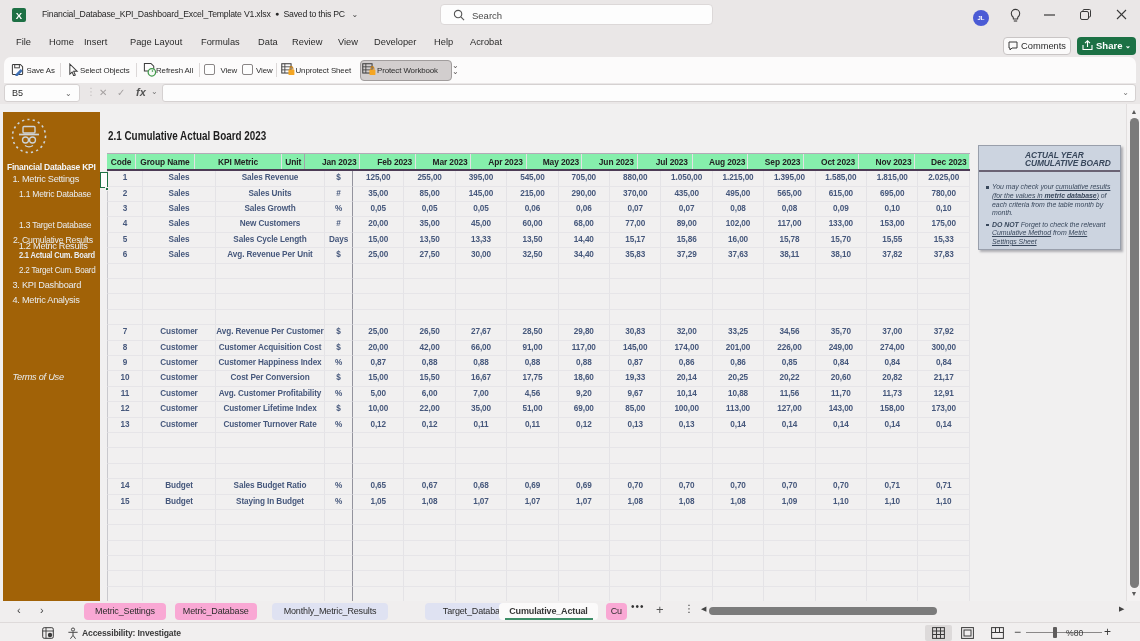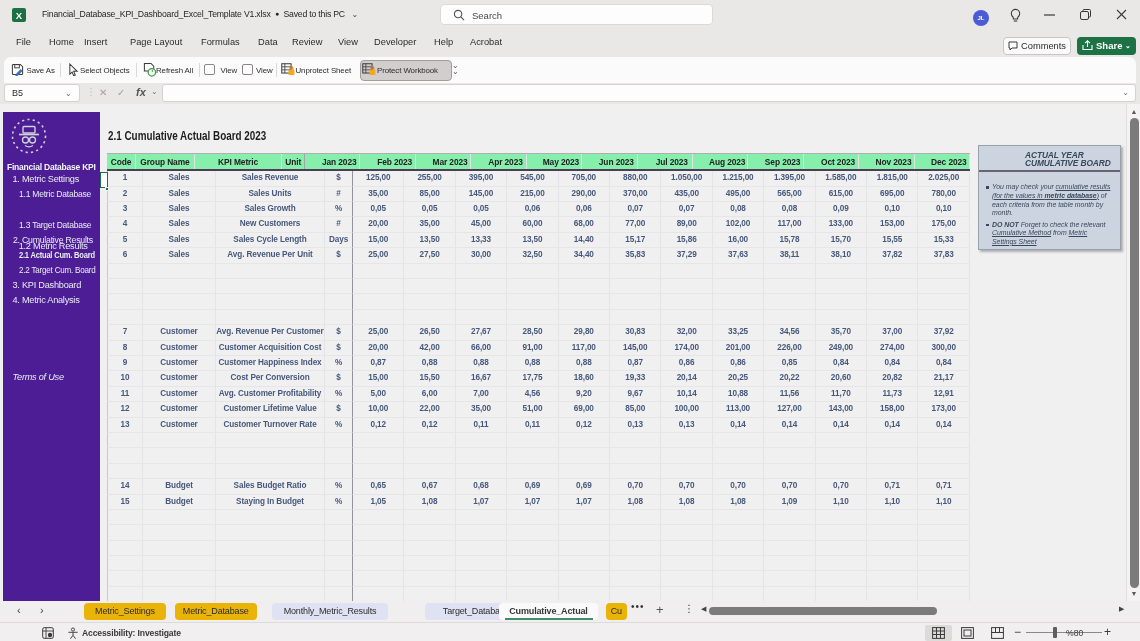--- a/index.html
+++ b/index.html
@@ -21,21 +21,21 @@
 .tbsep{position:absolute;top:6px;width:1px;height:14px;background:#dcd8d8;}
 #protectbtn{position:absolute;left:356px;top:2.5px;width:92px;height:21px;background:#d2cece;border:1px solid #a19d9d;border-radius:4px;}
 .cbx{position:absolute;top:7px;width:11px;height:11px;background:#fdfdfd;border:1px solid #8a8686;border-radius:2px;}
 
 #formulabar{position:absolute;left:0;top:83px;width:1140px;height:21px;background:#eae7e7;}
 #namebox{position:absolute;left:4px;top:1px;width:76px;height:18px;background:#fdfdfd;border:1px solid #d5d1d1;border-radius:3px;font-size:9px;color:#2b2b2b;padding-left:7px;line-height:16px;}
 #fxfield{position:absolute;left:162px;top:1px;width:974px;height:18px;background:#fdfdfd;border:1px solid #d5d1d1;border-radius:3px;}
 .fbicon{position:absolute;top:4px;font-size:10px;color:#a5a1a1;}
 
 #sheet{position:absolute;left:0;top:104px;width:1140px;height:497px;background:#f1f0f0;overflow:hidden;}
-#sidebar{position:absolute;left:3px;top:8px;width:97px;height:489.5px;background:#4c1d95;}
+#sidebar{position:absolute;left:3px;top:8px;width:97px;height:489.5px;background:#a16207;}
 .nav{position:absolute;font-size:9.2px;color:#e9edf1;white-space:nowrap;letter-spacing:-0.25px;transform-origin:0 50%;}
 #sbtitle{position:absolute;left:4px;top:49.5px;font-size:8.5px;font-weight:bold;color:#f2f5f8;letter-spacing:-0.22px;white-space:nowrap;}
 #bigtitle{position:absolute;left:108px;top:23.5px;font-size:13px;font-weight:bold;color:#1d1d1d;transform:scaleX(0.76);transform-origin:0 0;white-space:nowrap;}
 
 #tbl{position:absolute;left:107px;top:48.5px;width:863px;}
 #thead{display:flex;height:18.8px;background:#86efac;border-top:1px solid #b3abb7;border-bottom:2px solid #4c3c55;}
 #thead .h{font-size:8.4px;font-weight:bold;color:#222;text-align:center;line-height:16px;border-right:1px solid #e3e2e4;letter-spacing:-0.1px;}
 .trow{display:flex;height:15.4px;}
 .c{border-right:1px solid #e4e3e6;border-bottom:1px solid #e6e5e8;font-size:8.2px;font-weight:bold;color:#46587c;text-align:center;line-height:14.6px;letter-spacing:-0.1px;overflow:hidden;white-space:nowrap;}
 .c0{width:36px;}.c1{width:73px;}.c2{width:109px;}.c3{width:28px;border-right:1px solid #93939d !important;}
@@ -52,21 +52,21 @@
 #noteline{position:absolute;left:0px;top:24.2px;width:141px;height:1.6px;background:#6a6374;}
 .nb{position:absolute;left:13px;transform:scaleX(0.88);transform-origin:0 0;font-size:7.9px;line-height:8.75px;font-style:italic;color:#39485c;letter-spacing:-0.05px;white-space:nowrap;}
 .bdot{position:absolute;left:7px;width:2.6px;height:2.6px;background:#39485c;}
 
 #vscroll{position:absolute;left:1126px;top:0;width:14px;height:497px;background:#f4f2f2;border-left:1px solid #e2dfdf;}
 #vthumb{position:absolute;left:2.5px;top:14px;width:9px;height:470px;background:#7b7b7b;border-radius:4.5px;}
 .varrow{position:absolute;left:3.5px;width:8px;height:8px;color:#5a5a5a;font-size:7px;line-height:8px;}
 
 #tabbar{position:absolute;left:0;top:601px;width:1140px;height:21px;background:#f0eeee;}
 .tab{position:absolute;top:2px;height:17px;border-radius:4px;font-size:9px;color:#2d2d2d;text-align:center;letter-spacing:-0.15px;line-height:17px;overflow:hidden;}
-.tgray{background:#eab308;}
+.tgray{background:#f9a8d4;}
 .tlav{background:#dfe2f2;}
 #tabactive{background:#fbfafa;font-weight:bold;color:#363636;}
 #tabunderline{position:absolute;left:505px;top:618.3px;width:88px;height:2.2px;background:#3e8e68;}
 .tnav{position:absolute;top:3px;font-size:11px;color:#444;}
 #hscroll{position:absolute;left:709px;top:5.5px;width:228px;height:8px;background:#7b7b7b;border-radius:4px;}
 
 #statusbar{position:absolute;left:0;top:622px;width:1140px;height:19px;background:#f1efef;border-top:1px solid #dedada;}
 #statusbar .s{position:absolute;font-size:8.6px;color:#3a3a3a;top:5px;}
 #viewsel{position:absolute;left:925px;top:1.5px;width:27px;height:16px;background:#dddada;border-radius:2px;}
 #zoomline{position:absolute;left:1026px;top:9px;width:76px;height:1px;background:#8a8888;}
@@ -494,21 +494,21 @@
         <div class="c cm">10,14</div>
         <div class="c cm">10,88</div>
         <div class="c cm">11,56</div>
         <div class="c cm">11,70</div>
         <div class="c cm">11,73</div>
         <div class="c cm">12,91</div>
       </div>
 <div class="trow">
         <div class="c c0">12</div>
         <div class="c c1">Customer</div>
-        <div class="c c2">Customer Lifetime Value</div>
+        <div class="c c2">Customer Lifetime Index</div>
         <div class="c c3">$</div>
         <div class="c cm">10,00</div>
         <div class="c cm">22,00</div>
         <div class="c cm">35,00</div>
         <div class="c cm">51,00</div>
         <div class="c cm">69,00</div>
         <div class="c cm">85,00</div>
         <div class="c cm">100,00</div>
         <div class="c cm">113,00</div>
         <div class="c cm">127,00</div>

